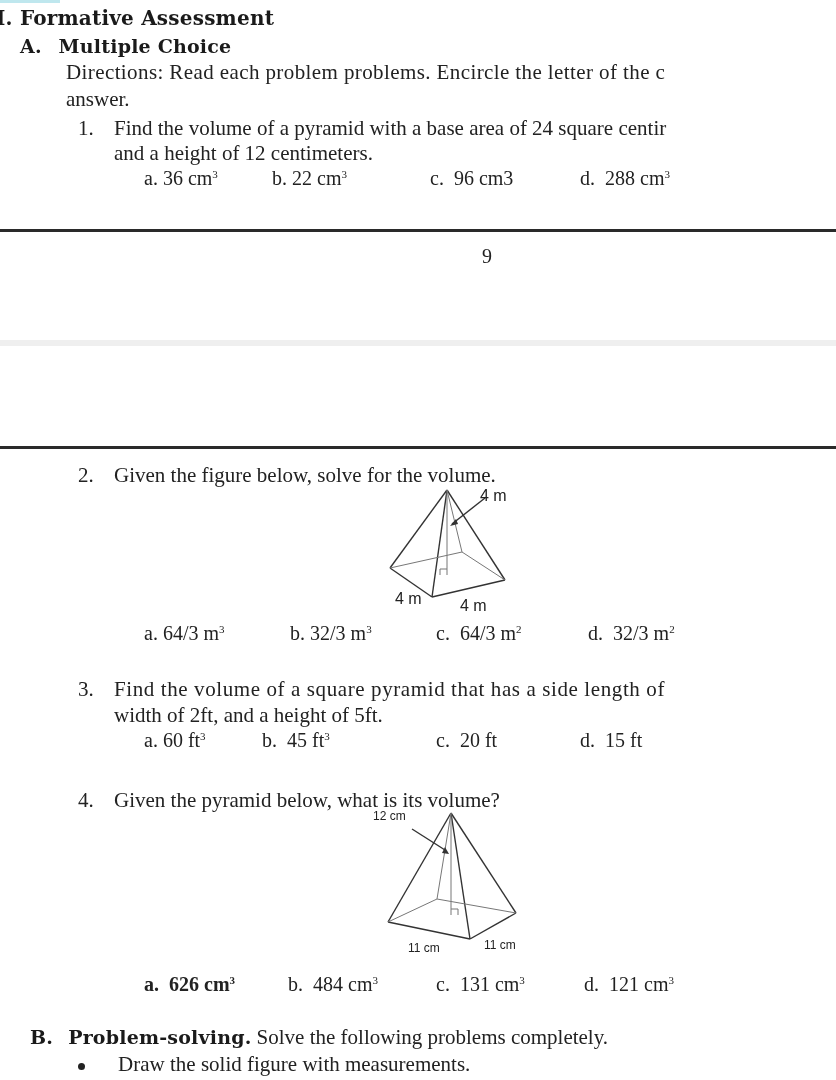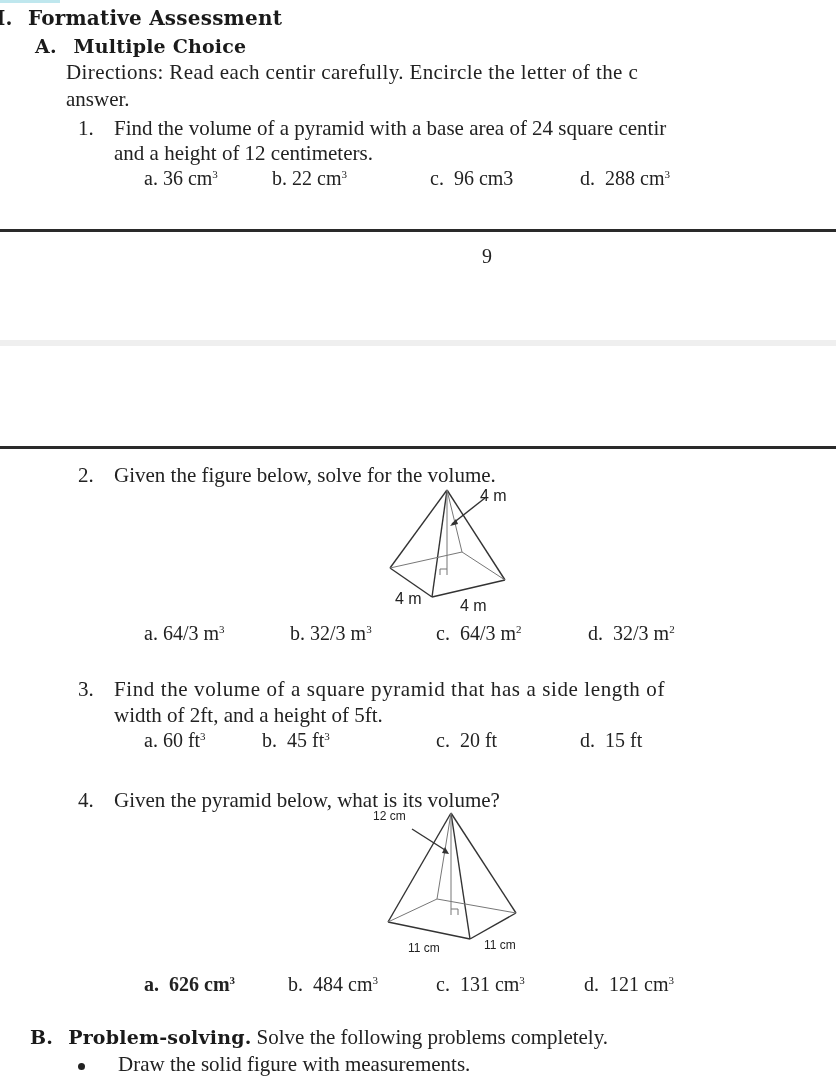--- a/index.html
+++ b/index.html
@@ -18,29 +18,29 @@
   .rule-light { position: absolute; left: 0; width: 836px; height: 6px; background: #efefef; }
   .fig-label { font-family: "Liberation Sans", sans-serif; font-size: 16px; color: #222; position: absolute; white-space: nowrap; }
 </style>
 </head>
 <body>
 
 <div class="top-stripe"></div>
 
 <div class="abs slab" style="left:-4px; top:6px; font-size:20px;">
   <span>I.</span>
-  <span style="margin-left:8px;">Formative Assessment</span>
+  <span style="">Formative Assessment</span>
 </div>
 
-<div class="abs slab" style="left:35px; top:35px;">
+<div class="abs slab" style="left:20px; top:35px;">
   <span>A.</span>
   <span style="margin-left:10px;">Multiple Choice</span>
 </div>
 
-<div class="abs body-txt" style="left:66px; top:60px; letter-spacing:0.4px;">Directions: Read each centir carefully. Encircle the letter of the c</div>
+<div class="abs body-txt" style="left:66px; top:60px; letter-spacing:0.4px;">Directions: Read each problem problems. Encircle the letter of the c</div>
 <div class="abs body-txt" style="left:66px; top:87px;">answer.</div>
 
 <div class="abs body-txt" style="left:78px; top:116px;">1.</div>
 <div class="abs body-txt" style="left:114px; top:116px;">Find the volume of a pyramid with a base area of 24 square centir</div>
 <div class="abs body-txt" style="left:114px; top:141px;">and a height of 12 centimeters.</div>
 <div class="abs opt" style="left:144px; top:167px;"><span>a.</span> <span>36 cm</span><sup>3</sup></div>
 <div class="abs opt" style="left:272px; top:167px;"><span>b.</span> <span>22 cm</span><sup>3</sup></div>
 <div class="abs opt" style="left:430px; top:167px;"><span>c.</span>&nbsp; <span>96 cm3</span></div>
 <div class="abs opt" style="left:580px; top:167px;"><span>d.</span>&nbsp; <span>288 cm</span><sup>3</sup></div>
 

